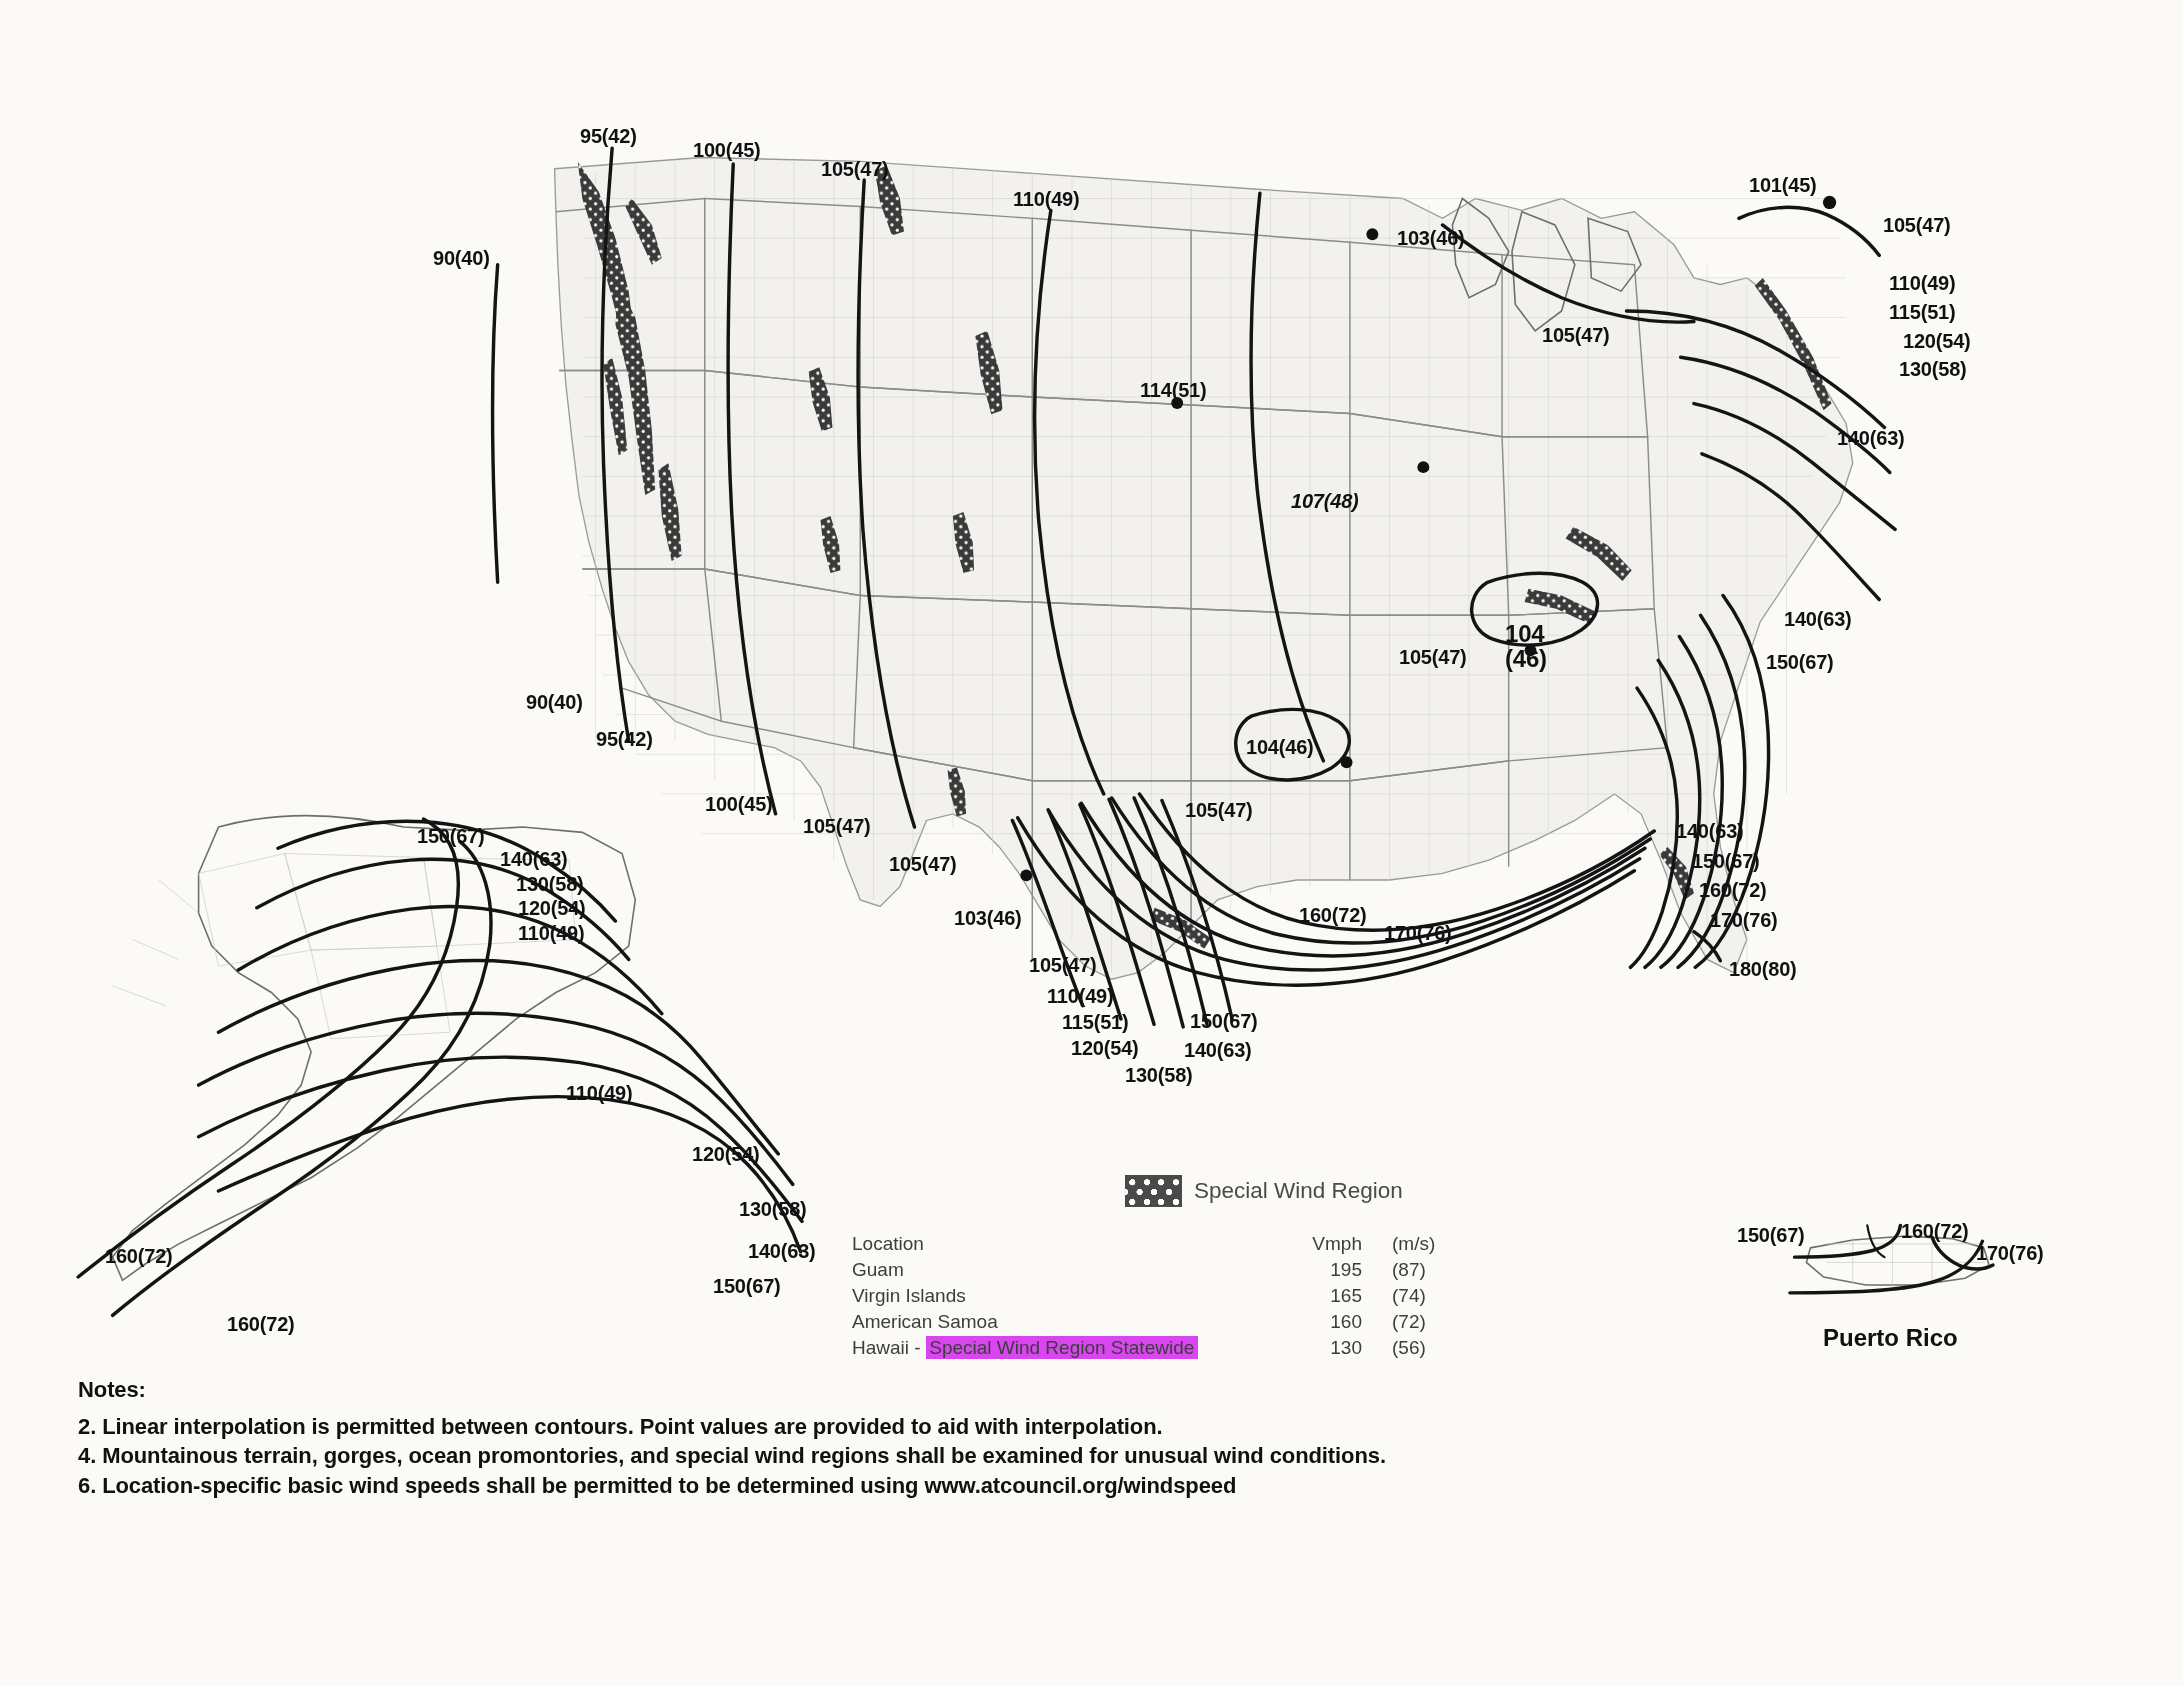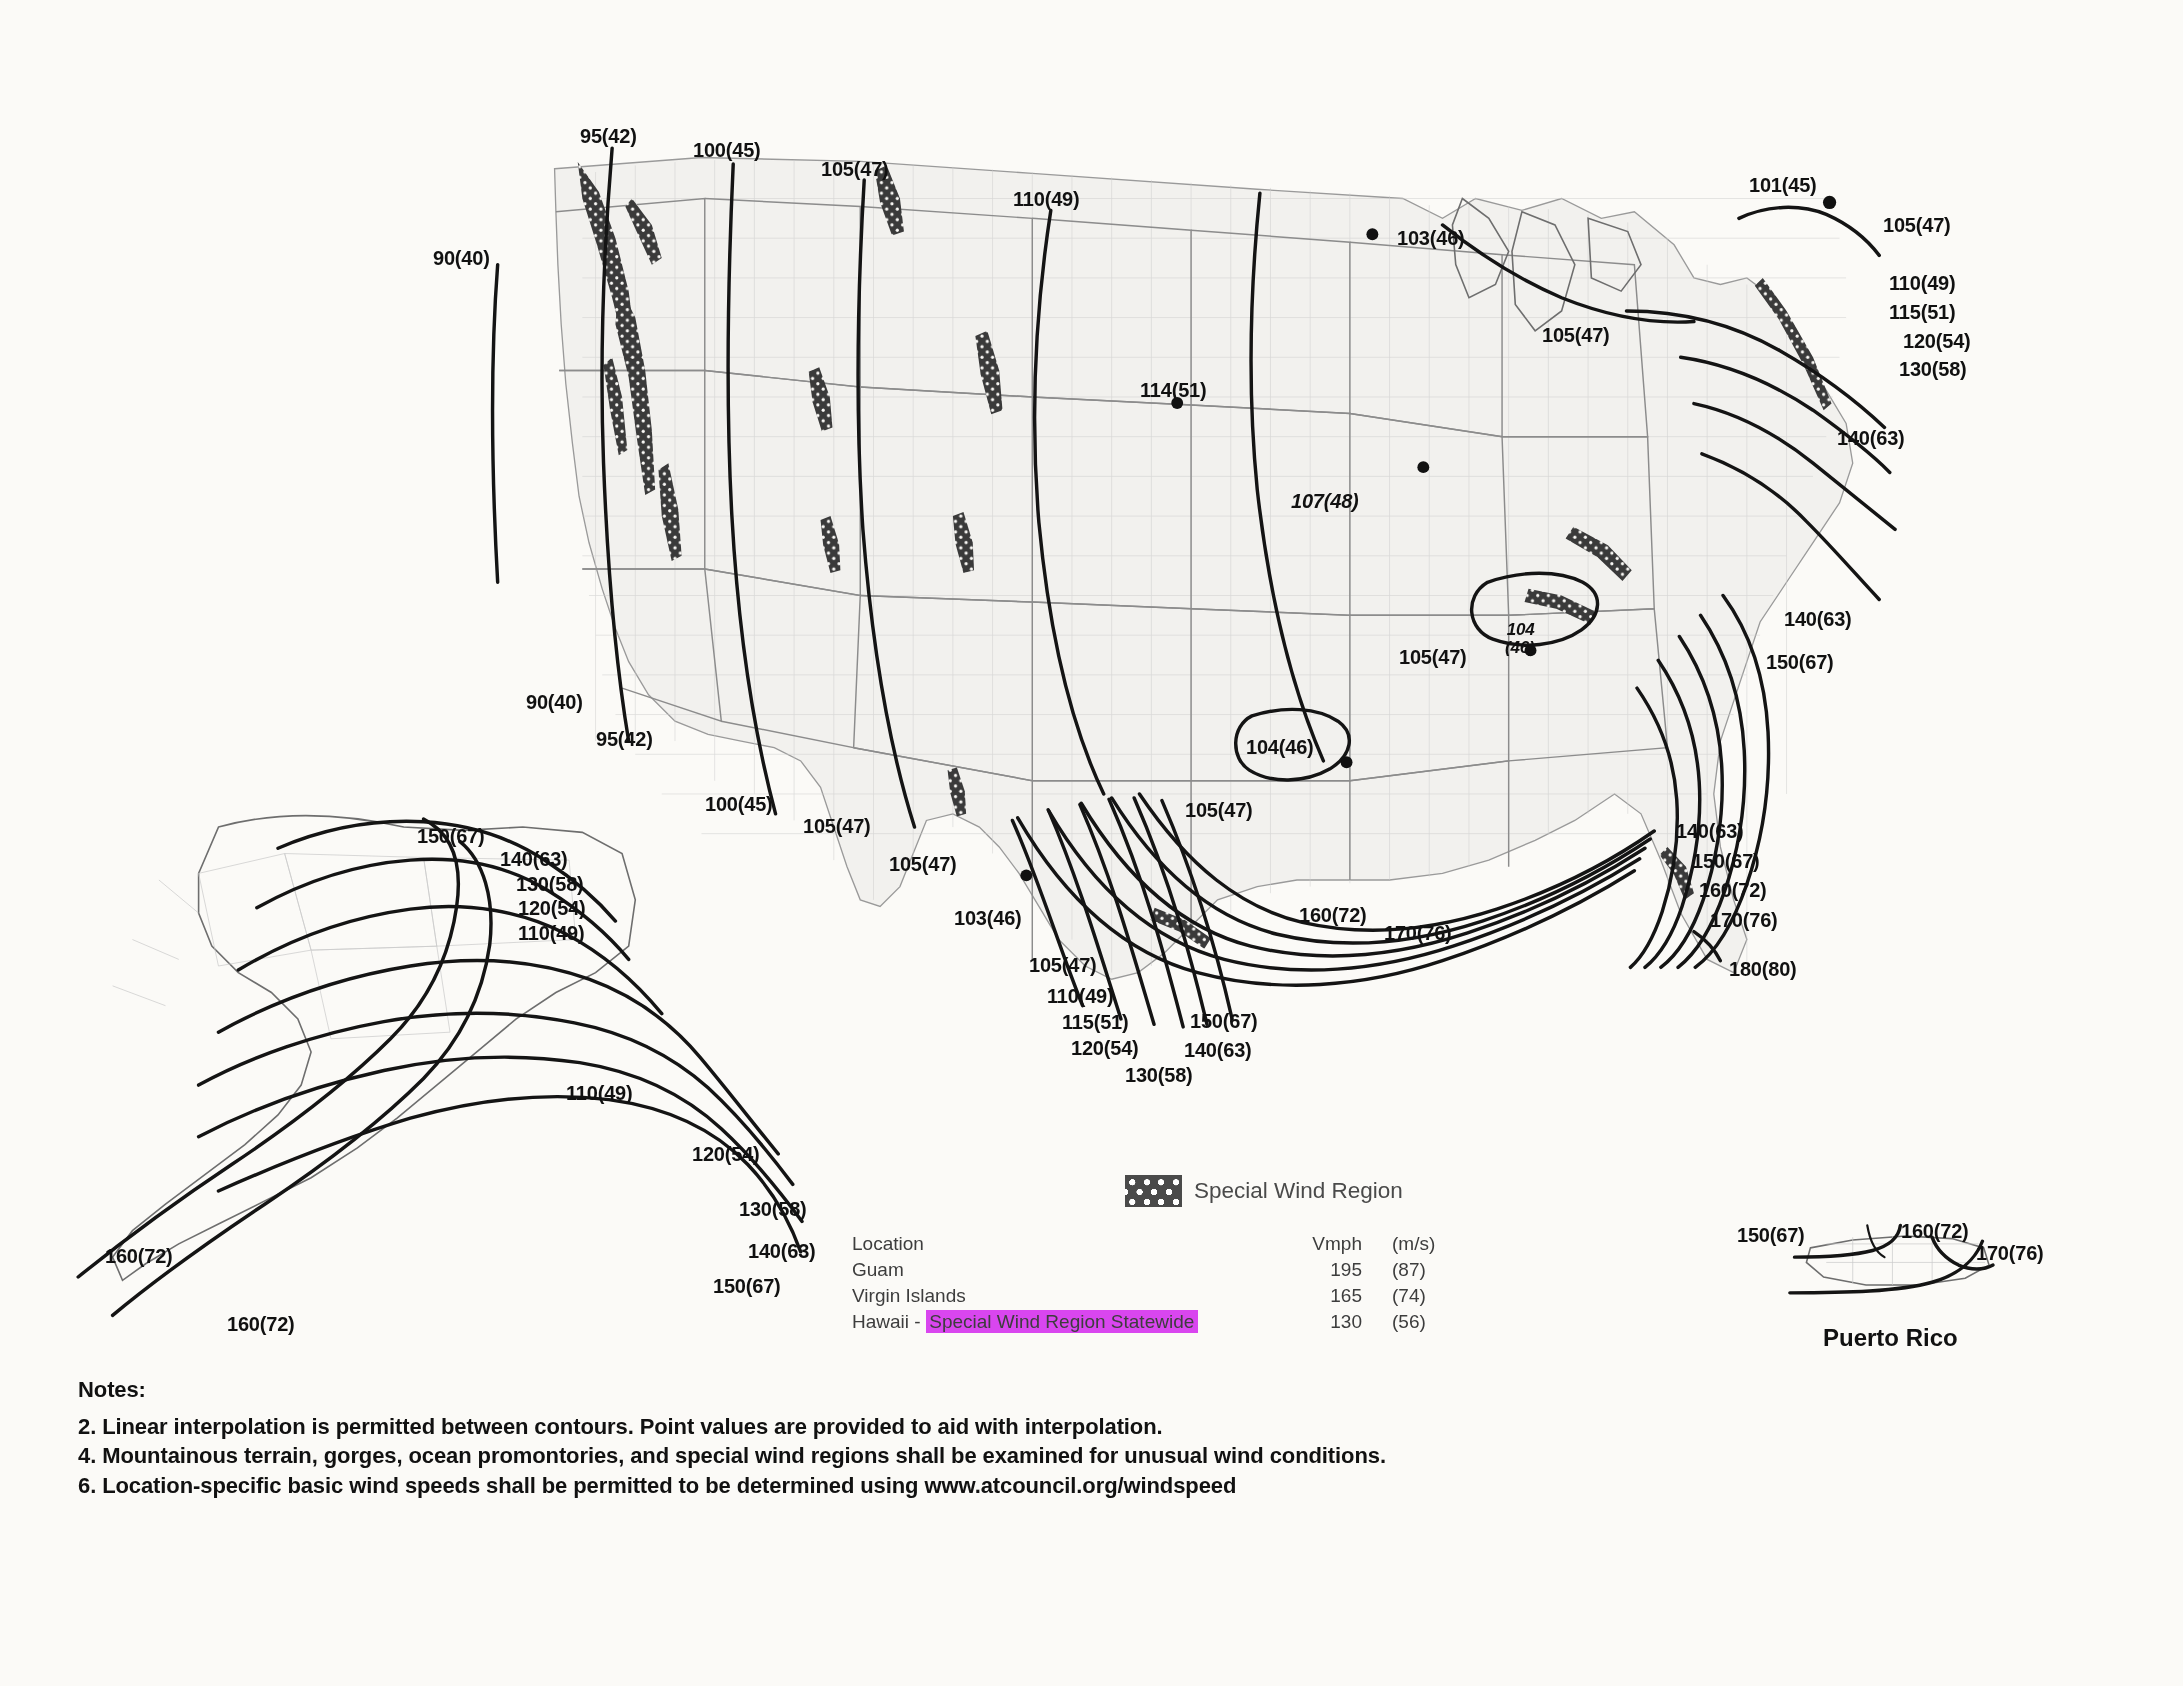--- a/index.html
+++ b/index.html
@@ -17,21 +17,21 @@
   .clabel{
     position:absolute;
     font-family:"Liberation Sans", sans-serif;
     font-weight:bold;
     font-size:20px;
     color:#111;
     white-space:nowrap;
     letter-spacing:-0.2px;
     line-height:1.05;
   }
-  .clabel.two-line{text-align:right;font-size:17px;font-style:italic;}
+  .clabel.two-line{text-align:left;font-size:24px;}
 
   
   #legend-swatch-row{position:absolute;left:1125px;top:1175px;display:flex;align-items:center;}
   #swatch{
     width:57px;height:32px;
     background:#4a4a4a;
     position:relative;overflow:hidden;
   }
   #swatch::before{
     content:"";position:absolute;left:0;top:0;right:0;bottom:0;
@@ -368,20 +368,25 @@
           <td class="c-loc">Guam</td>
           <td class="c-mph">195</td>
           <td class="c-ms">(87)</td>
         </tr>
         <tr>
           <td class="c-loc">Virgin Islands</td>
           <td class="c-mph">165</td>
           <td class="c-ms">(74)</td>
         </tr>
         <tr>
+          <td class="c-loc">American Samoa</td>
+          <td class="c-mph">160</td>
+          <td class="c-ms">(72)</td>
+        </tr>
+        <tr>
           <td class="c-loc">Hawaii - <span class="hl">Special Wind Region Statewide</span></td>
           <td class="c-mph">130</td>
           <td class="c-ms">(56)</td>
         </tr>
       </tbody>
   </table>
 
   <div id="pr-title">Puerto Rico</div>
 </div>
 

